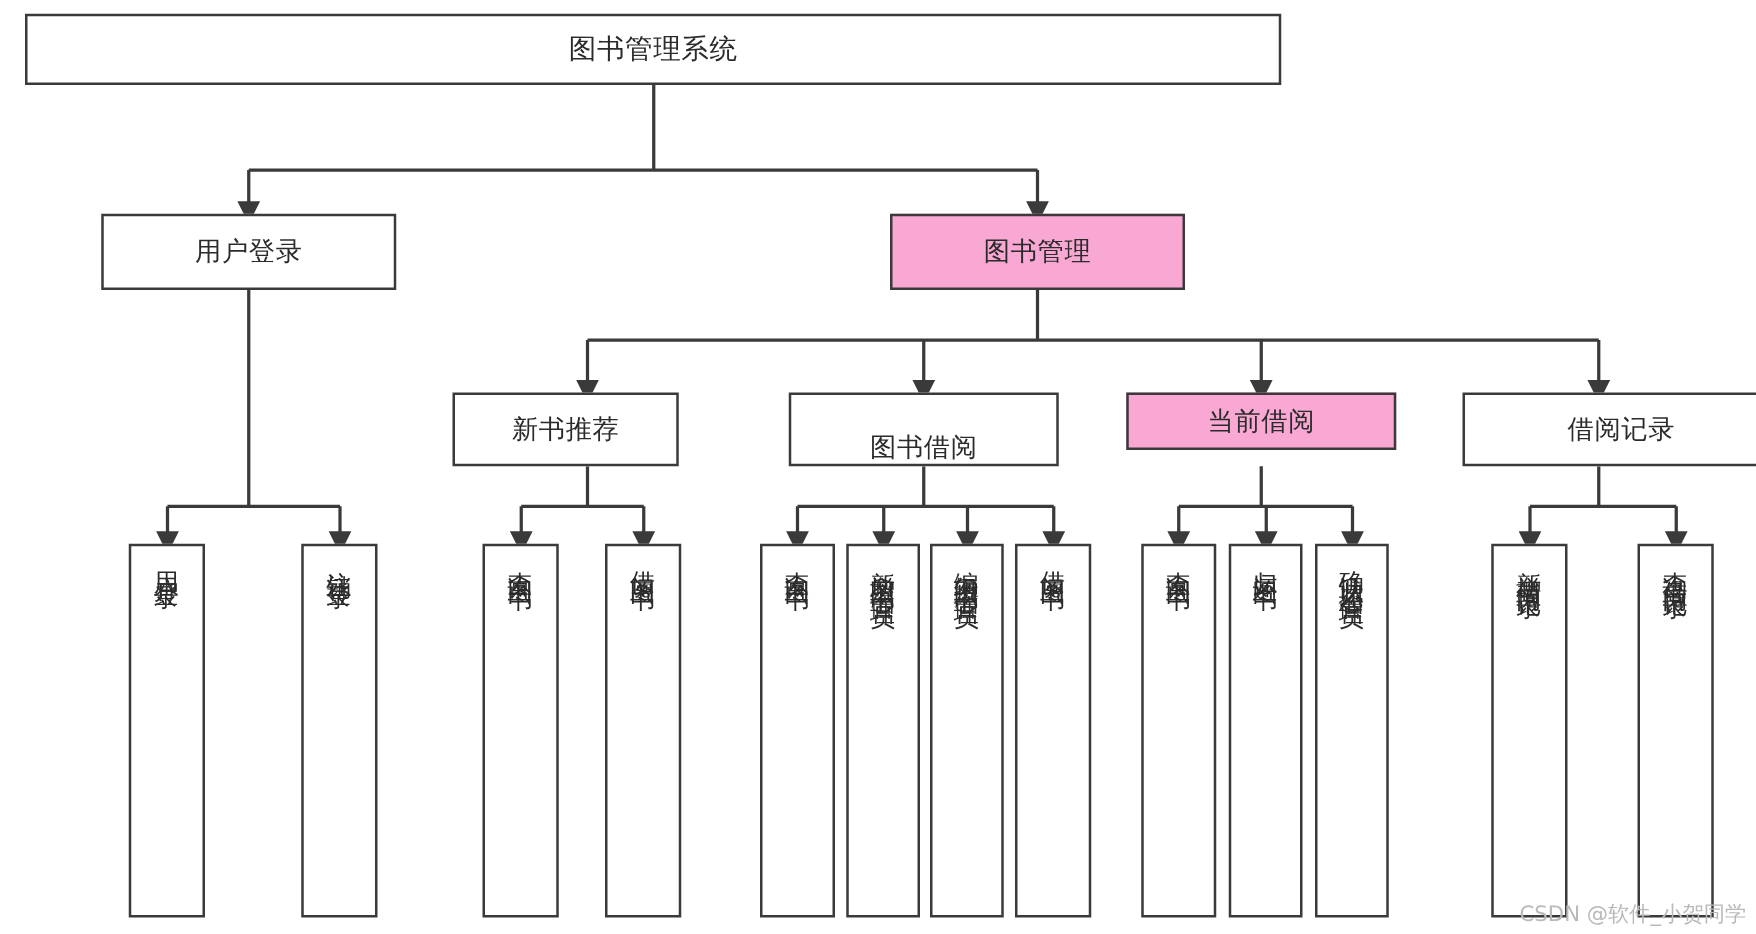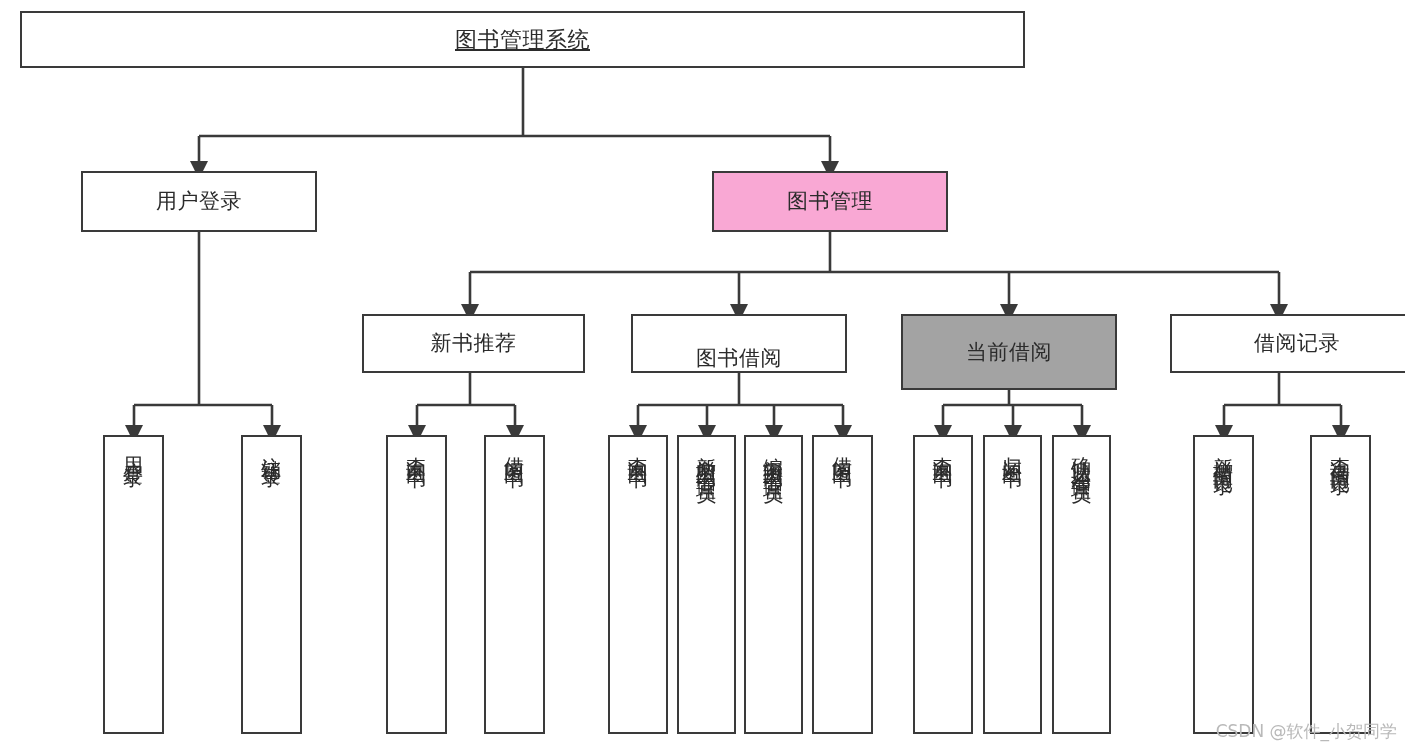--- a/index.html
+++ b/index.html
@@ -40,21 +40,21 @@
     display: block;
     text-align: center;
     line-height: 1.18;
     letter-spacing: 0.5px;
   }
   
   .node.h .lbl {
     font-size: 21px;
     white-space: nowrap;
   }
-  .node.root .lbl { font-size: 22px; text-decoration: underline; }
+  .node.root .lbl { font-size: 22px; }
   
   .node.v {
     align-items: flex-start;
     justify-content: center;
     padding-top: 4px;
   }
   .node.v .lbl {
     writing-mode: vertical-rl;
     text-orientation: upright;
     font-size: 20px;
@@ -125,27 +125,27 @@
     <span class="lbl">图书管理系统</span>
   </div>
 
   <div class="node h" style="left: 81px; top: 171px; width: 236px; height: 61px; border-color: rgb(58, 58, 58); background: rgb(255, 255, 255); color: rgb(43, 43, 43);">
     <span class="lbl">用户登录</span>
   </div>
   <div class="node h" style="left: 712px; top: 171px; width: 236px; height: 61px; border-color: rgb(58, 58, 58); background: #f9a8d4; color: rgb(43, 43, 43);">
     <span class="lbl">图书管理</span>
   </div>
 
-  <div class="node h" style="left: 362px; top: 314px; width: 223px; height: 59px; border-color: rgb(58, 58, 58); background: rgb(255, 255, 255); color: rgb(43, 43, 43);">
+  <div class="node h" style="left: 362px; top: 314px; width: 181px; height: 59px; border-color: rgb(58, 58, 58); background: rgb(255, 255, 255); color: rgb(43, 43, 43);">
     <span class="lbl">新书推荐</span>
   </div>
   <div class="node h" style="left: 631px; top: 314px; width: 216px; height: 59px; border-color: rgb(58, 58, 58); background: rgb(255, 255, 255); color: rgb(43, 43, 43); align-items: flex-end;">
     <span class="lbl">图书借阅</span>
   </div>
-  <div class="node h" style="left: 901px; top: 314px; width: 216px; height: 76px; border-color: rgb(58, 58, 58); background: #a3a3a3; color: rgb(43, 43, 43);">
+  <div class="node h" style="left: 901px; top: 314px; width: 216px; height: 46px; border-color: rgb(58, 58, 58); background: #f9a8d4; color: rgb(43, 43, 43);">
     <span class="lbl">当前借阅</span>
   </div>
   <div class="node h" style="left: 1170px; top: 314px; width: 254px; height: 59px; border-color: rgb(58, 58, 58); background: rgb(255, 255, 255); color: rgb(43, 43, 43);">
     <span class="lbl">借阅记录</span>
   </div>
 
   <div class="node v" style="left: 103px; top: 435px; width: 61px; height: 299px; border-color: rgb(58, 58, 58); background: rgb(255, 255, 255); color: rgb(43, 43, 43);">
     <span class="lbl">用户登录</span>
   </div>
   <div class="node v" style="left: 241px; top: 435px; width: 61px; height: 299px; border-color: rgb(58, 58, 58); background: rgb(255, 255, 255); color: rgb(43, 43, 43);">

